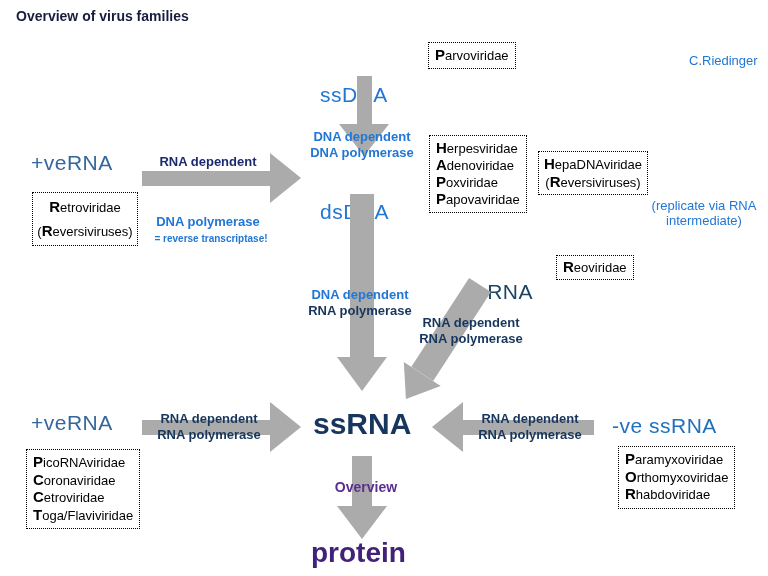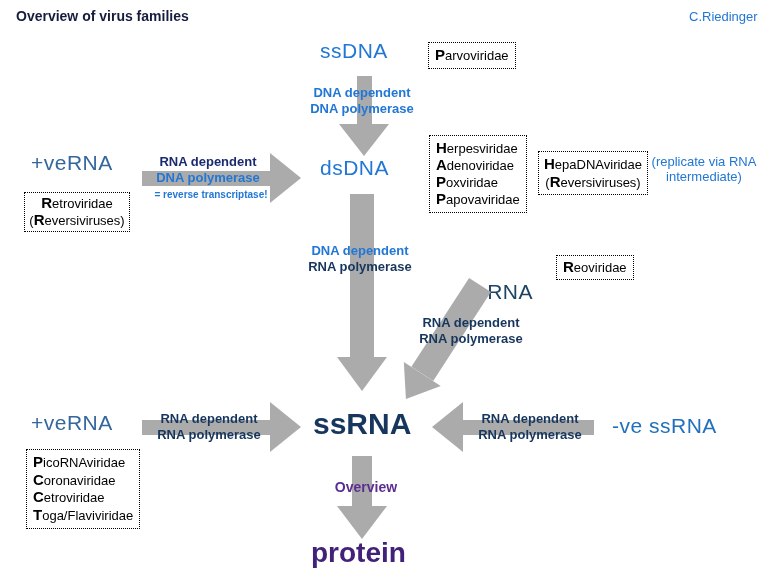--- a/index.html
+++ b/index.html
@@ -2,21 +2,21 @@
 <html><head>
 <meta charset="utf-8">
 <style>
   html,body{margin:0;padding:0;background:#fff;}
   #slide{
     position:relative;width:768px;height:576px;background:#ffffff;overflow:hidden;
     font-family:"Liberation Sans", sans-serif;
   }
   .abs{position:absolute;}
   
-  .c-blue{color:#2277d4;}      
+  .c-blue{color:#2277d4;margin-top:44px;}      
   .c-steel{color:#34679c;}     
   .c-navy{color:#17365d;}      
   .c-indigo{color:#1b2a70;}    
   .c-dsrna{color:#1d4365;}
   .c-negrna{color:#2170bd;}
   .c-title{color:#161c3d;}
   .c-purple{color:#5b2d90;}
   .c-darkpurple{color:#42217a;}
   
   .title{font-size:14px;font-weight:700;}
@@ -130,21 +130,21 @@
 
   <div class="abs note c-blue" style="left:645px;top:154px;width:118px;line-height:15px;">
     <div>(replicate via RNA</div>
     <div>intermediate)</div>
   </div>
 
   <div class="abs fbox" style="left:428px;top:42px;">
     <div><span></span><span class="b">P</span><span>arvoviridae</span></div>
   </div>
 
-  <div class="abs fbox center" style="left:24px;top:192px;width:100px;line-height:16px;padding:2px 2px;">
+  <div class="abs fbox center" style="left:32px;top:192px;width:100px;line-height:23px;padding:2px 2px;">
     <div><span></span><span class="b">R</span><span>etroviridae</span></div>
     <div><span>(</span><span class="b">R</span><span>eversiviruses)</span></div>
   </div>
 
   <div class="abs fbox" style="left:429px;top:135px;">
     <div><span></span><span class="b">H</span><span>erpesviridae</span></div>
     <div><span></span><span class="b">A</span><span>denoviridae</span></div>
     <div><span></span><span class="b">P</span><span>oxviridae</span></div>
     <div><span></span><span class="b">P</span><span>apovaviridae</span></div>
   </div>
@@ -158,14 +158,19 @@
     <div><span></span><span class="b">R</span><span>eoviridae</span></div>
   </div>
 
   <div class="abs fbox" style="left:26px;top:449px;line-height:16.5px;">
     <div><span></span><span class="b">P</span><span>icoRNAviridae</span></div>
     <div><span></span><span class="b">C</span><span>oronaviridae</span></div>
     <div><span></span><span class="b">C</span><span>etroviridae</span></div>
     <div><span></span><span class="b">T</span><span>oga/Flaviviridae</span></div>
   </div>
 
+  <div class="abs fbox" style="left:618px;top:446px;line-height:16.5px;">
+    <div><span></span><span class="b">P</span><span>aramyxoviridae</span></div>
+    <div><span></span><span class="b">O</span><span>rthomyxoviridae</span></div>
+    <div><span></span><span class="b">R</span><span>habdoviridae</span></div>
+  </div>
 
 </div>
 
 </body></html>

